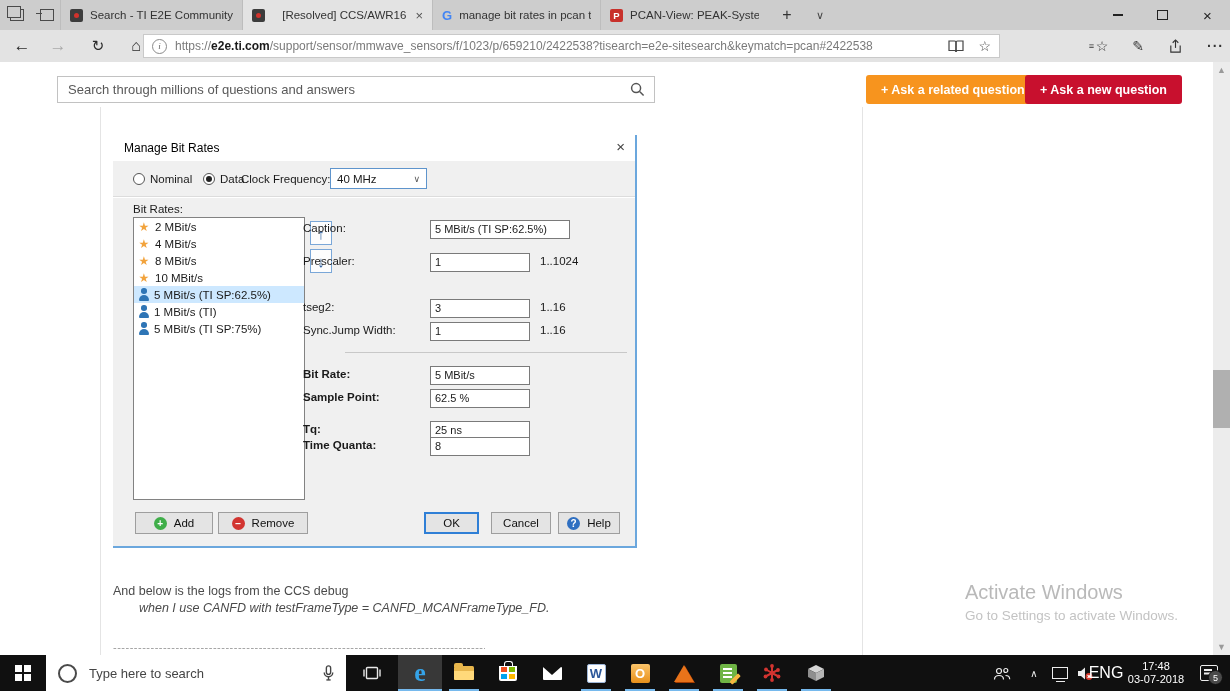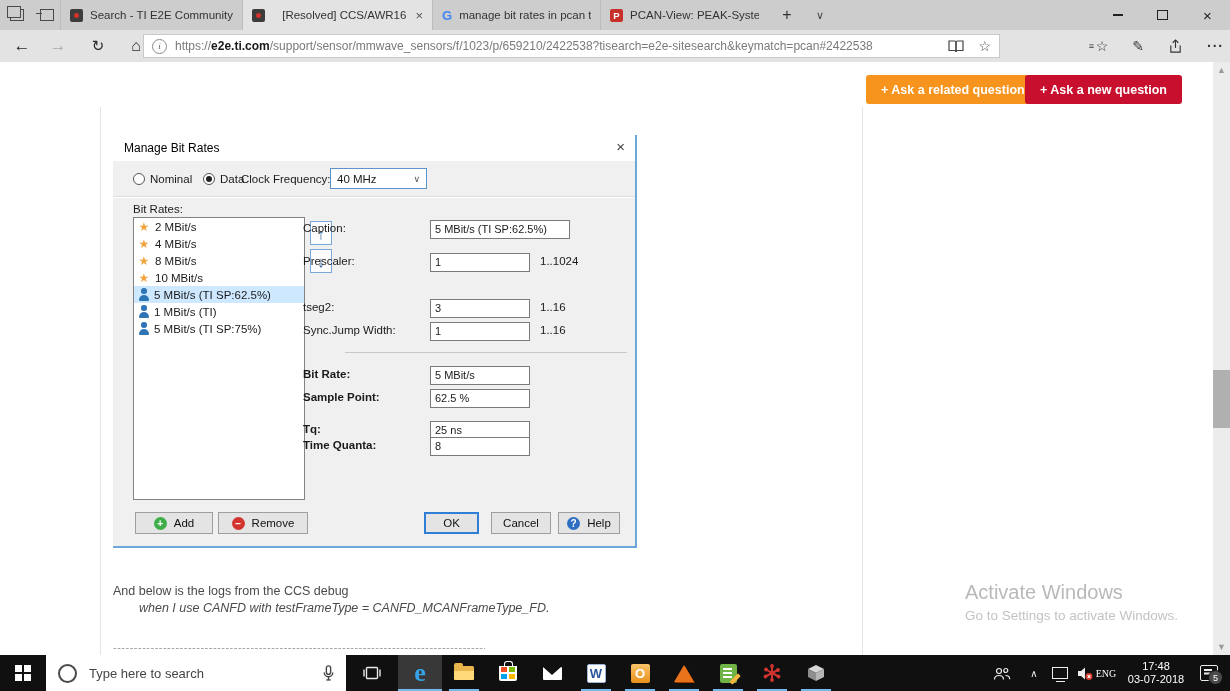--- a/index.html
+++ b/index.html
@@ -139,21 +139,21 @@
   .matlab{width:0;height:0;border-left:10px solid transparent;border-right:10px solid transparent;border-bottom:17px solid #e8731a;
           filter:drop-shadow(1px 1px 0 #a33b00);}
   .ged{width:17px;height:19px;background:#6fb445;border-radius:2px;position:relative;}
   .ged::before{content:"";position:absolute;left:3px;top:4px;width:9px;height:2px;background:#fff;box-shadow:0 4px 0 #fff,0 8px 0 #fff;}
   .ged::after{content:"";position:absolute;right:-4px;bottom:2px;width:12px;height:3.5px;background:#f5b63f;transform:rotate(-45deg);border-radius:1px;}
   
   .tray-item{position:absolute;top:0;height:36px;display:flex;align-items:center;justify-content:center;color:#ededed;}
   .chevup{font-size:10px;color:#ededed;}
   .net{width:14px;height:10px;border:1.5px solid #ededed;position:relative;box-sizing:content-box;}
   .net::after{content:"";position:absolute;left:2.5px;bottom:-4px;width:9px;height:1.5px;background:#ededed;}
-  .lang{font-size:10px;color:#fff;font-family:Liberation Serif, serif;}
+  .lang{font-size:16px;color:#fff;}
   .clock{font-size:11px;color:#fff;text-align:center;line-height:13px;}
   .ac{width:16px;height:14px;border:1.5px solid #ededed;border-radius:2px;position:relative;}
   .ac::before{content:"";position:absolute;left:2.5px;top:3px;width:8px;height:1.5px;background:#ededed;box-shadow:0 3.5px 0 #ededed;}
   .badge{position:absolute;right:-6px;bottom:-5px;width:13px;height:13px;border-radius:50%;background:#4a4a4a;border:1px solid #0f0f0f;
          color:#fff;font-size:9px;display:flex;align-items:center;justify-content:center;}
 </style>
 </head>
 <body>
 
 <div class="tabbar">
@@ -220,20 +220,27 @@
     <svg width="15" height="15" viewBox="0 0 16 16" fill="none" stroke="#333" stroke-width="1.2">
         <path d="M3 7v7h10V7"></path>
         <path d="M8 9.5V1.5"></path>
         <path d="M5 4l3-3 3 3"></path>
       </svg>
     <span class="dotsicon">···</span>
   </div>
 </div>
 
 <div class="siteheader">
+  <div class="sitesearch">
+    <input type="text" placeholder="Search through millions of questions and answers" style="">
+    <svg width="15" height="15" viewBox="0 0 16 16" fill="none" stroke="#555" stroke-width="1.6" style="margin-right:9px;flex:0 0 auto;">
+        <circle cx="6.5" cy="6.5" r="4.8"></circle>
+        <path d="M10.2 10.2L14.5 14.5"></path>
+      </svg>
+  </div>
   <div class="hbtn btn-related">+ Ask a related question</div>
   <div class="hbtn btn-new">+ Ask a new question</div>
 </div>
 
 <div class="content">
   <div class="vline" style="left:100px;"></div>
   <div class="vline" style="left:862px;"></div>
 
   <div class="dialog">
     <div class="dlg-titlebar">Manage Bit Rates</div>

